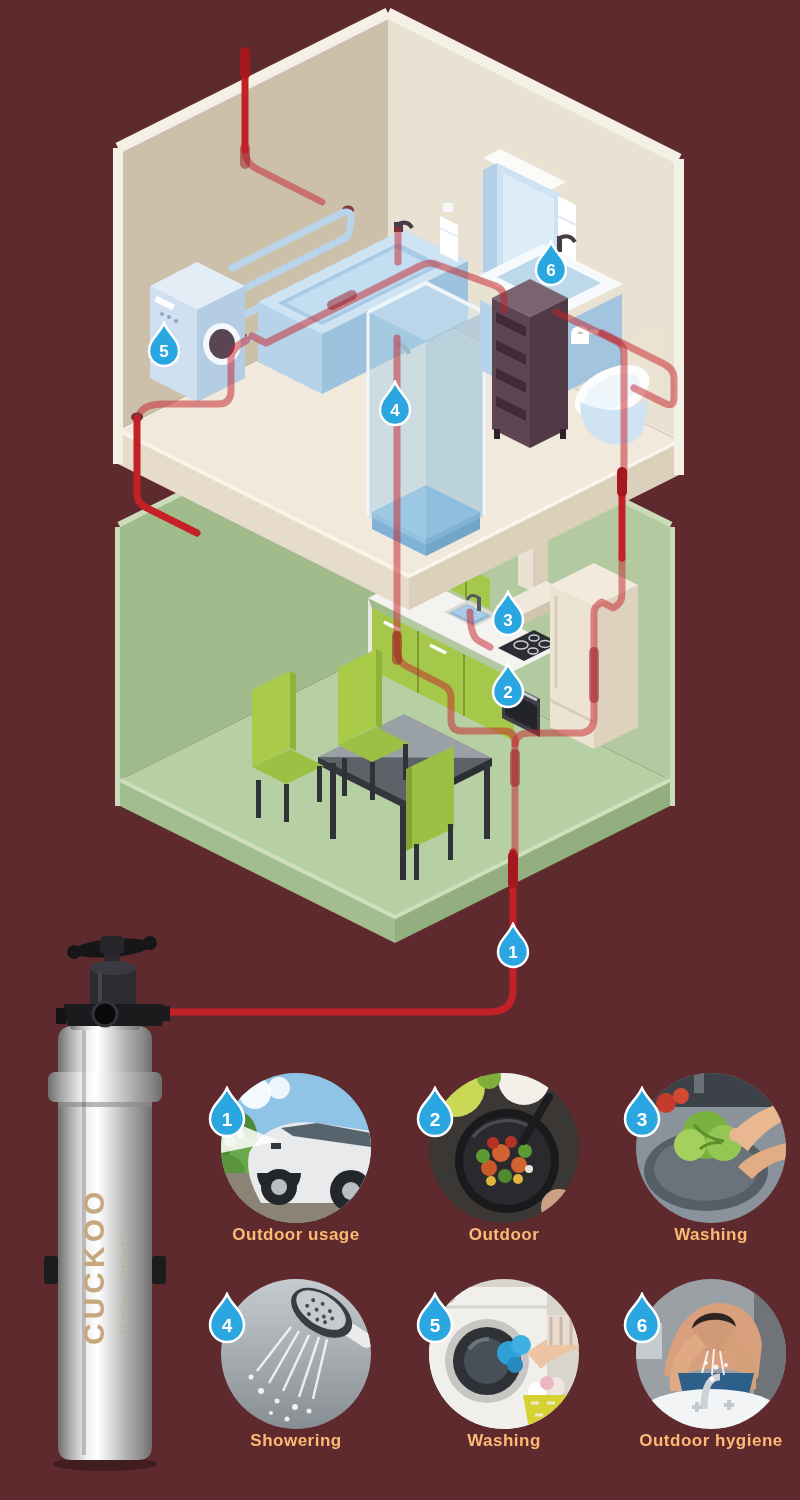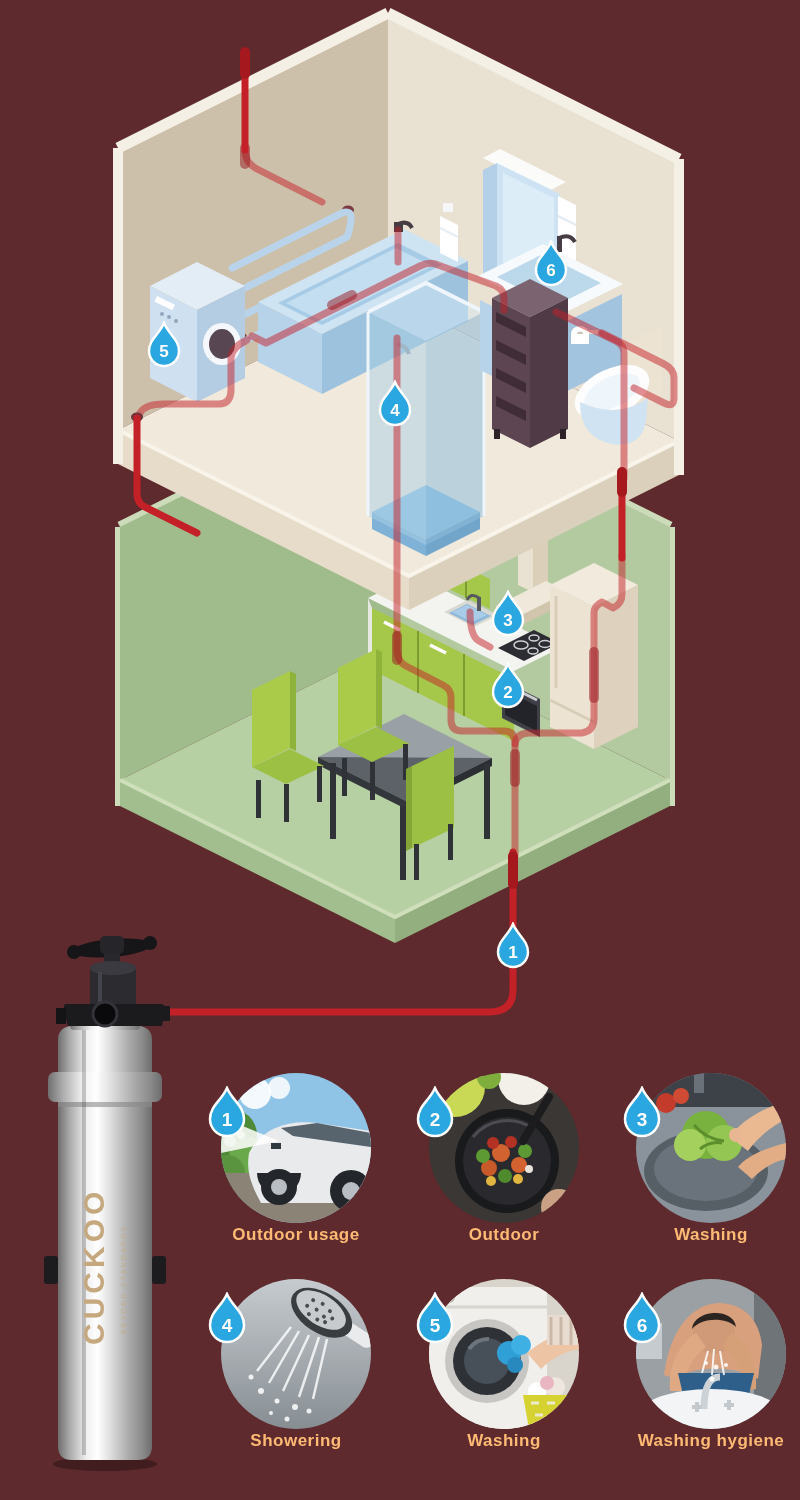--- a/index.html
+++ b/index.html
@@ -581,16 +581,16 @@
             <circle cx="76" cy="100" r="2.5"></circle>
           </g>
     </svg>
   </div>
   <div class="ubadge">
     <svg width="40" height="52" viewBox="0 0 40 52">
           <path class="drop-fill" d="M20,2 C25,14 37,20 37,33 A17,17 0 1,1 3,33 C3,20 15,14 20,2 Z"></path>
           <text x="20" y="40" text-anchor="middle" font-size="19">6</text>
         </svg>
   </div>
-  <div class="ulabel">Washing hygiene</div>
+  <div class="ulabel">Outdoor hygiene</div>
 </div>
 
 </div>
 
 </body></html>

